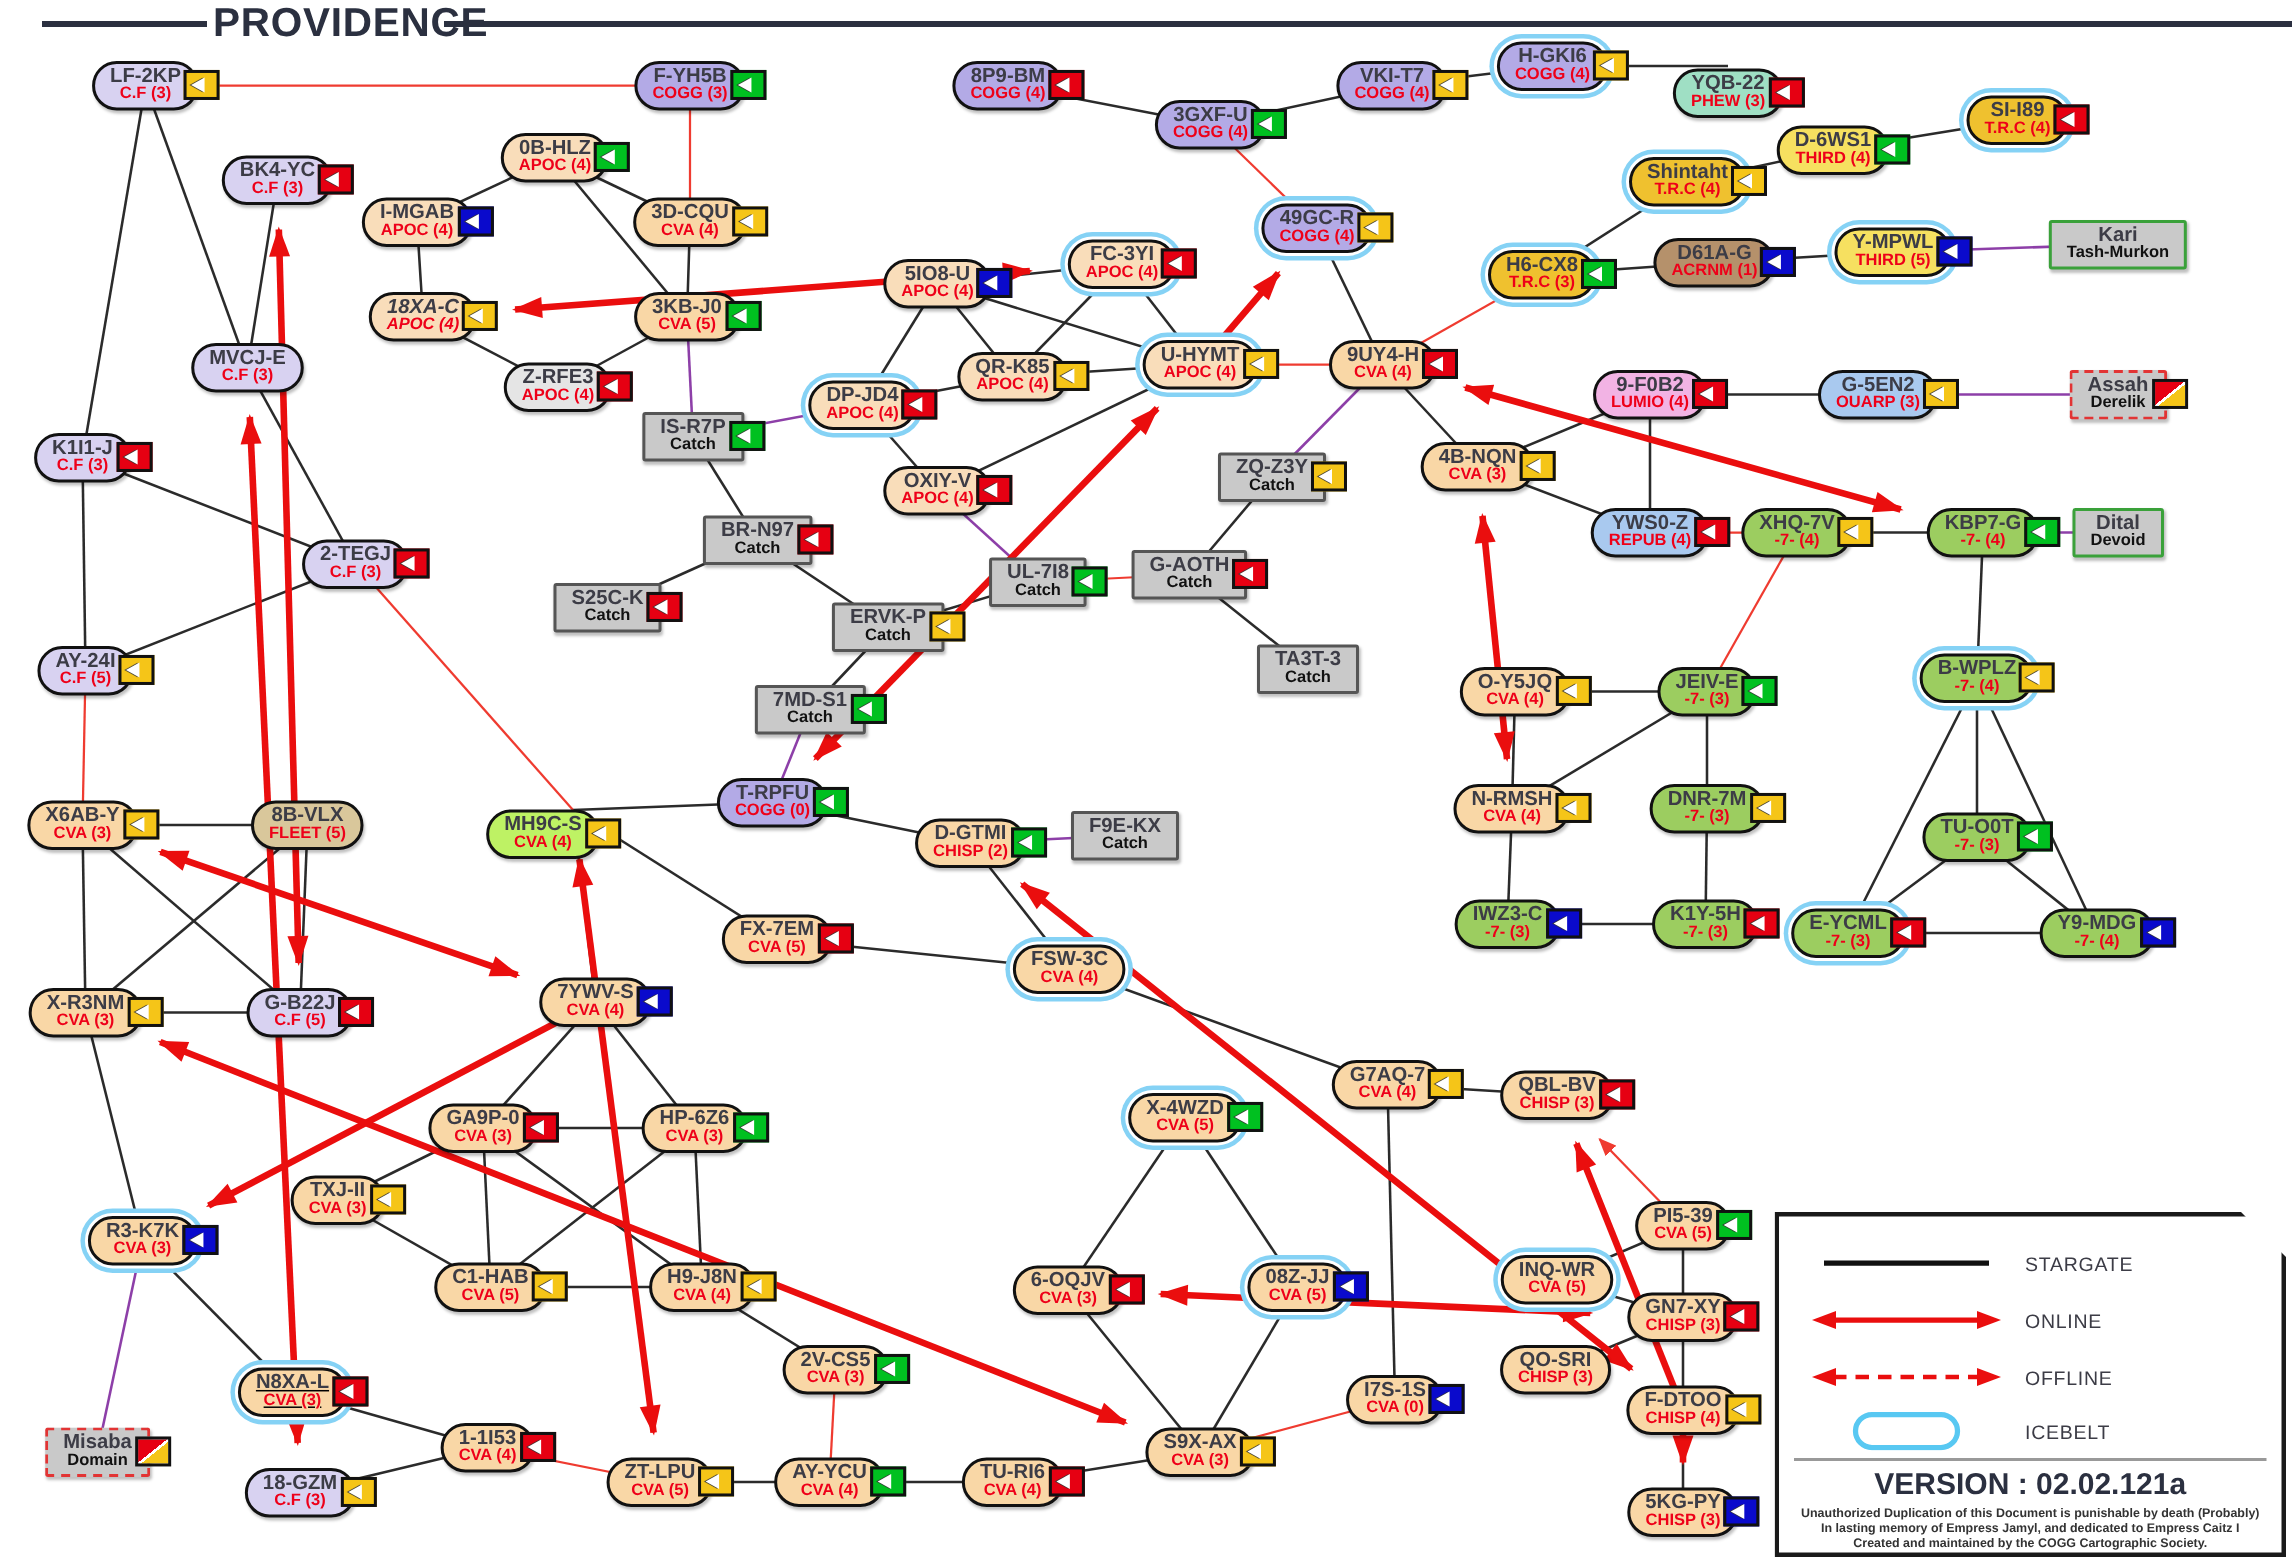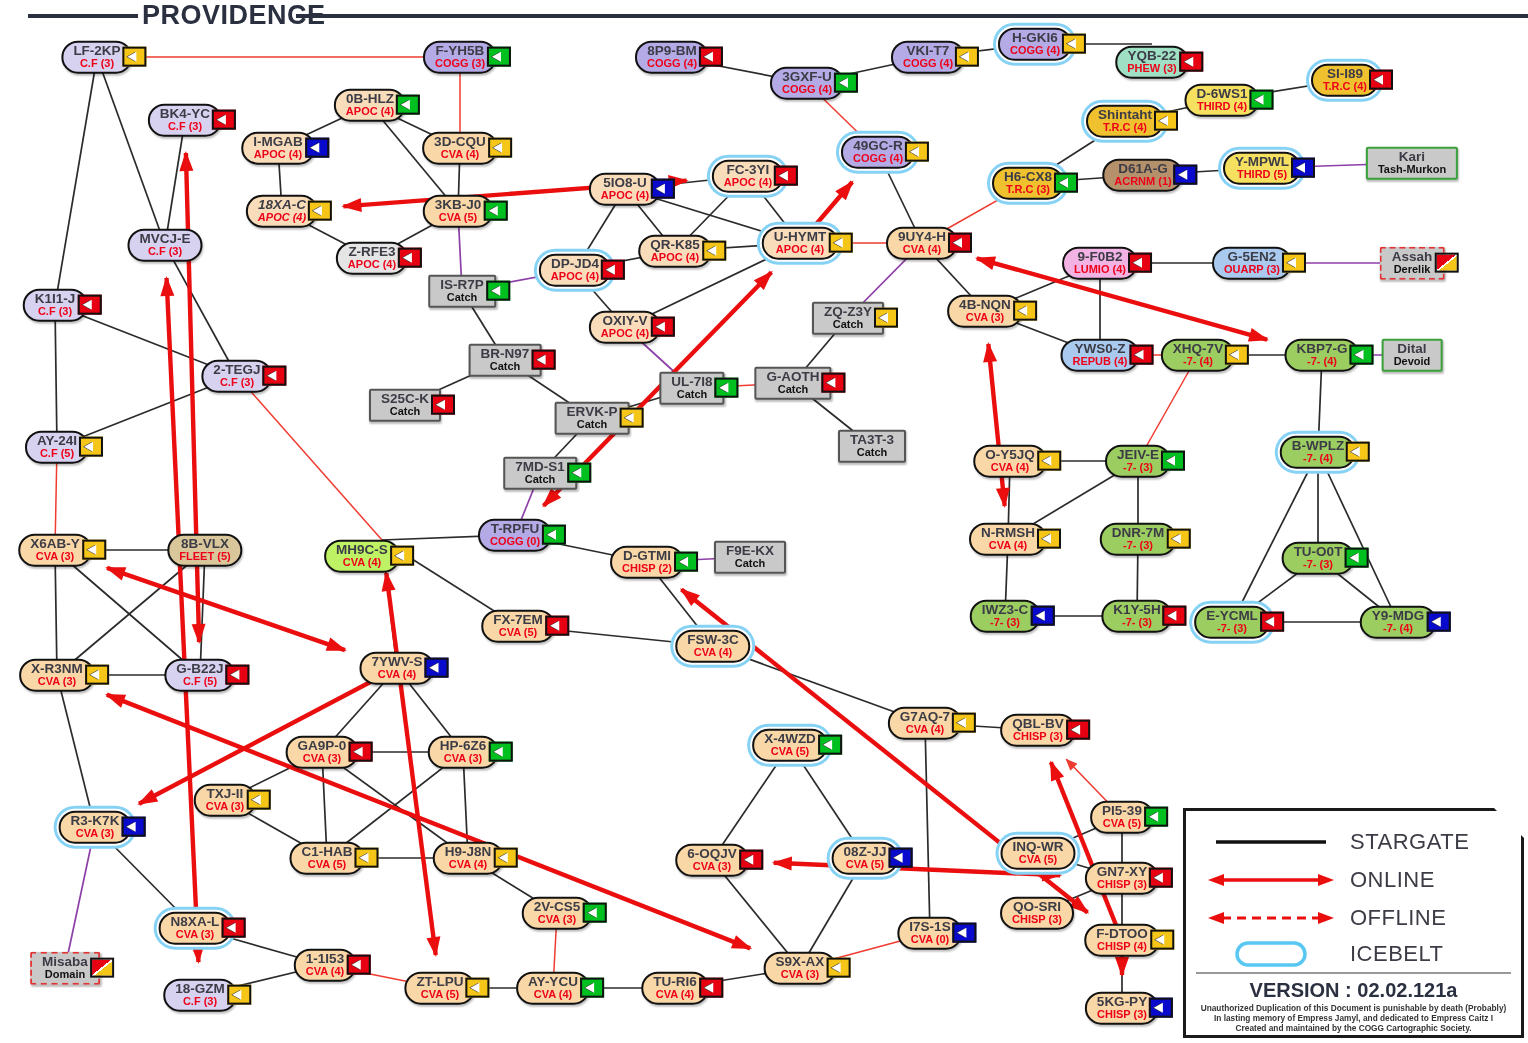--- a/index.html
+++ b/index.html
@@ -21,21 +21,21 @@
   .ntag.black{color:#111;}
   .flag{position:absolute;right:-16px;top:50%;transform:translateY(-50%);width:20px;height:16px;
         border:2px solid #111;z-index:6;display:flex;align-items:center;justify-content:flex-start;}
   .flag .tri{width:0;height:0;border-top:5px solid transparent;border-bottom:5px solid transparent;
              border-right:9px solid #fff;margin-left:3px;filter:drop-shadow(-1px 0 0 #333);}
   #legend{position:absolute;left:1183px;top:808px;width:335px;height:224px;background:#fff;
           border:3px solid #1a1a1a;z-index:8;
           clip-path:polygon(0 0,calc(100% - 30px) 0,100% 30px,100% 100%,0 100%);}
   .leg-row{position:absolute;left:20px;width:295px;height:26px;display:flex;align-items:center;}
   .leg-sample{width:130px;display:flex;justify-content:center;}
-  .leg-label{font-size:22px;color:#3c3c46;margin-left:14px;letter-spacing:.5px;}
+  .leg-label{font-size:13px;color:#3c3c46;margin-left:14px;letter-spacing:.5px;}
   .leg-sep{position:absolute;left:10px;right:10px;top:161px;height:2px;background:#999;}
   #leg-version{position:absolute;left:0;right:0;top:168px;text-align:center;font-size:20px;
                font-weight:bold;color:#2b3040;}
   .leg-foot{position:absolute;left:0;right:0;text-align:center;font-size:8.3px;font-weight:bold;color:#333;}
 </style>
 </head>
 <body>
 
 <div id="canvas">
   <div class="titlebar-line" style="left:28px;width:110px;"></div>
@@ -768,21 +768,21 @@
         <div class="nname">GN7-XY</div>
         <div class="ntag">CHISP (3)</div>
         <div class="flag" style="background: rgb(230, 0, 18);">
           <div class="tri"></div>
         </div>
       </div>
       <div class="node" style="left: 1037px; top: 913px; background: rgb(249, 215, 166);">
         <div class="nname">QO-SRI</div>
         <div class="ntag">CHISP (3)</div>
       </div>
-      <div class="node ice" style="left: 195px; top: 928px; background: rgb(249, 215, 166);">
+      <div class="node ice" style="left: 195px; top: 928px; background: rgb(249, 215, 166); text-decoration: underline;">
         <div class="nname">N8XA-L</div>
         <div class="ntag">CVA (3)</div>
         <div class="flag" style="background: rgb(230, 0, 18);">
           <div class="tri"></div>
         </div>
       </div>
       <div class="node" style="left: 557px; top: 913px; background: rgb(249, 215, 166);">
         <div class="nname">2V-CS5</div>
         <div class="ntag">CVA (3)</div>
         <div class="flag" style="background: rgb(0, 192, 32);">

